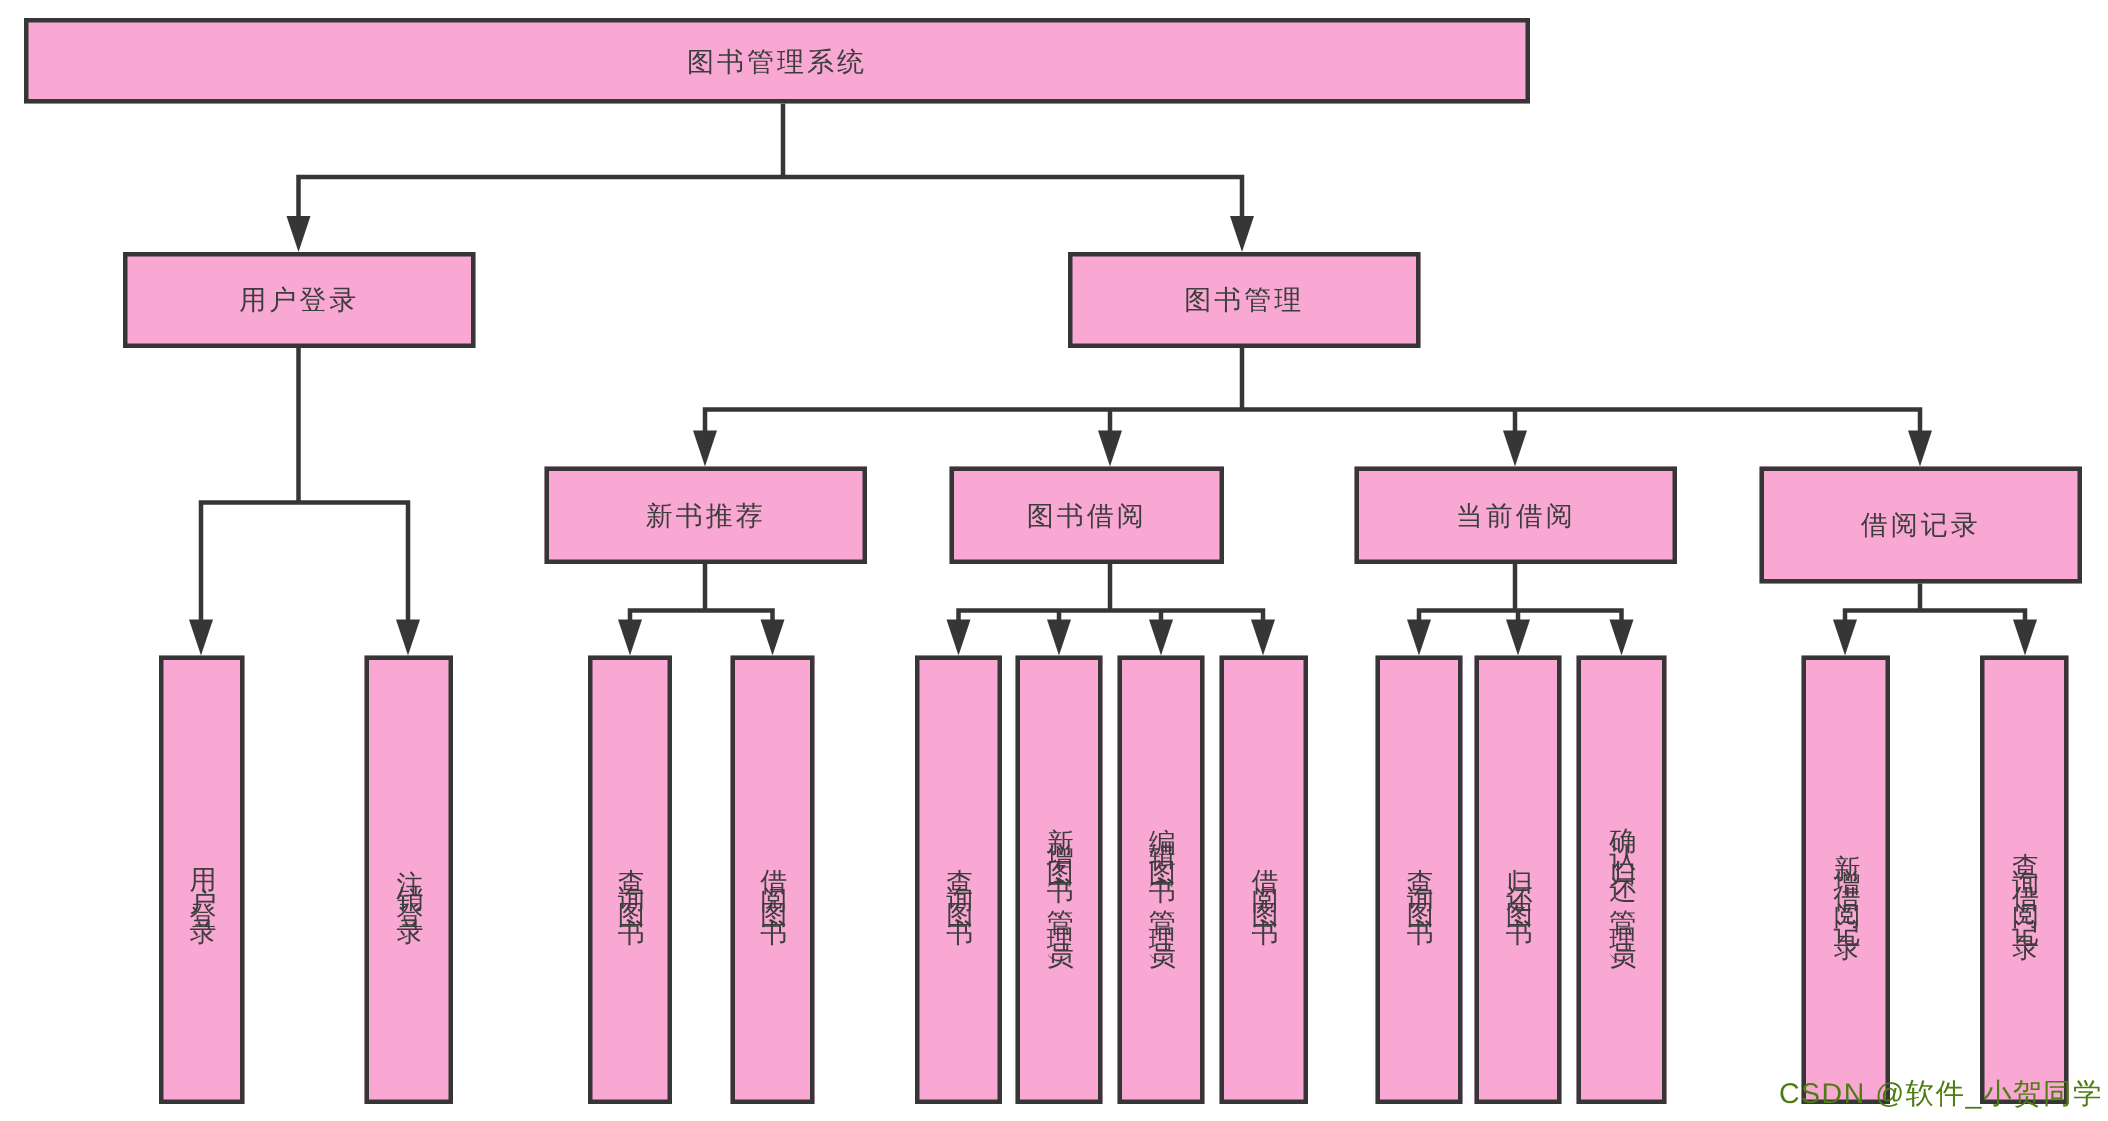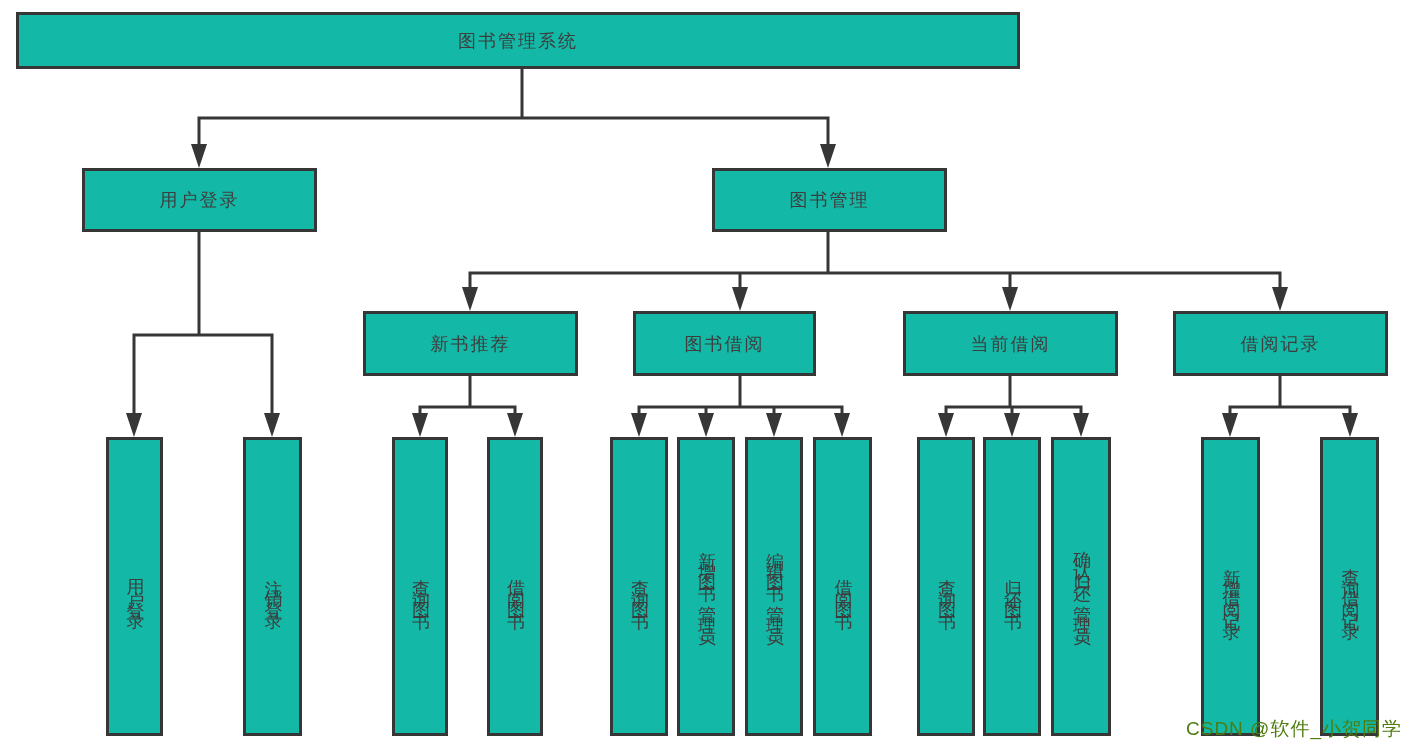--- a/index.html
+++ b/index.html
@@ -14,21 +14,21 @@
   .connectors {
     position: absolute;
     left: 0; top: 0;
     width: 1405px; height: 747px;
     z-index: 1;
   }
   .box {
     position: absolute;
     box-sizing: border-box;
     border: 3px solid #363636;
-    background: #14b8a6;
+    background: #f9a8d4;
     display: flex;
     align-items: center;
     justify-content: center;
     color: #3d3d3d;
     font-size: 18px;
     letter-spacing: 2px;
     z-index: 2;
   }
   .leaf span {
     writing-mode: vertical-rl;
@@ -117,21 +117,21 @@
 
   <div class="box" style="left:712px; top:168px; width:235px; height:64px;">
     <span>图书管理</span>
   </div>
   <div class="box" style="left:633px; top:311px; width:183px; height:65px;">
     <span>图书借阅</span>
   </div>
   <div class="box" style="left:903px; top:311px; width:215px; height:65px;">
     <span>当前借阅</span>
   </div>
-  <div class="box" style="left:1173px; top:311px; width:215px; height:65px;">
+  <div class="box" style="left:1173px; top:311px; width:215px; height:78px;">
     <span>借阅记录</span>
   </div>
 
   <div class="box leaf" style="left:106px; top:437px; width:57px; height:299px;">
     <span>用户登录</span>
   </div>
   <div class="box leaf" style="left:243px; top:437px; width:59px; height:299px;">
     <span>注销登录</span>
   </div>
 

